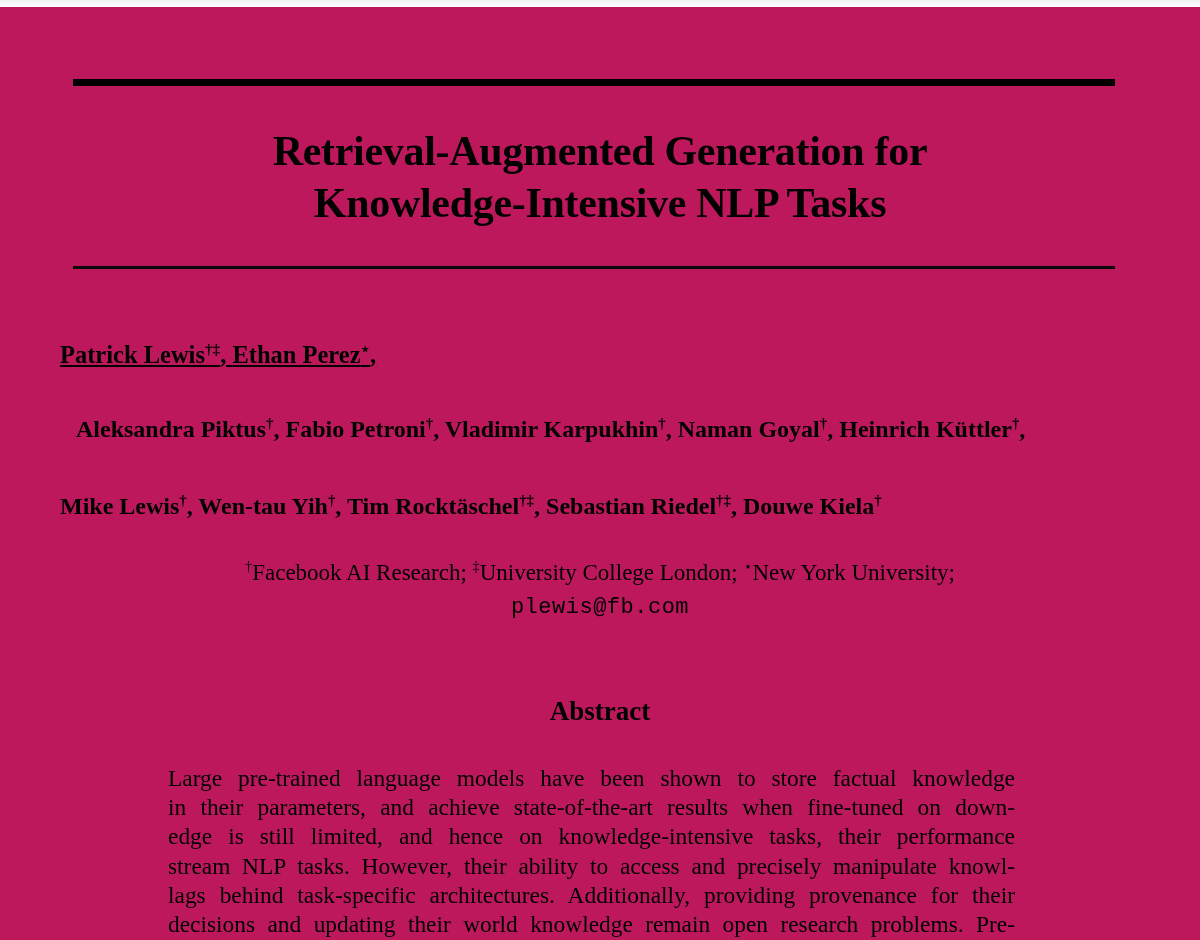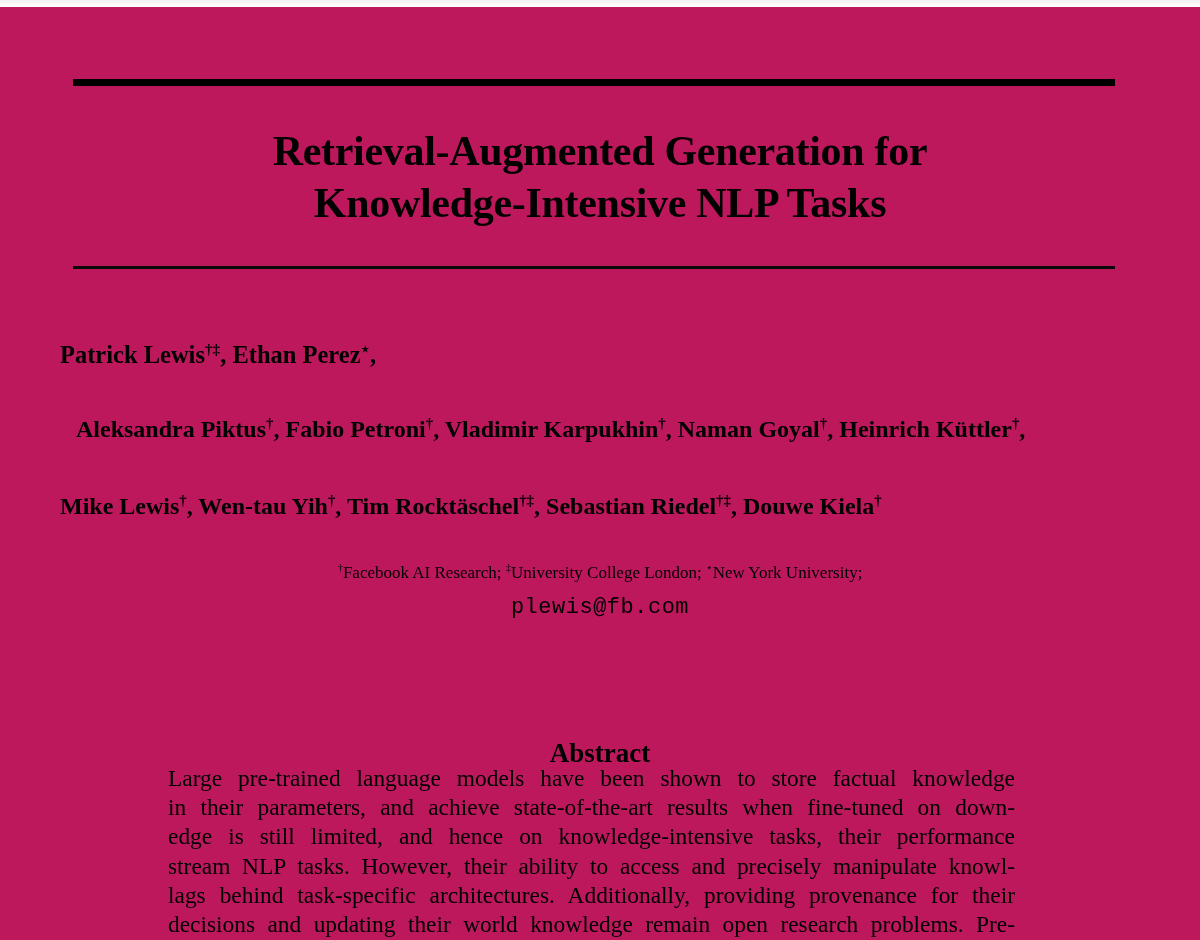--- a/index.html
+++ b/index.html
@@ -64,41 +64,41 @@
     letter-spacing: -0.3px;
     font-family: "Liberation Serif", "DejaVu Serif", serif;
   }
   .title .tline { display: block; white-space: nowrap; }
   .author-line {
     font-weight: bold;
     font-size: 24.5px;
     line-height: 30px;
     white-space: nowrap;
   }
-  #author-line-1 { top: 340px; position: absolute; left: 0; width: 1080px; }
+  #author-line-1 { top: 340px; position: absolute; left: 0; width: 1080px; text-decoration: underline; }
   #author-line-2 { top: 414px; position: absolute; left: 16px; width: 1080px; font-size: 24px; }
   #author-line-3 { top: 491px; position: absolute; left: 0; width: 1080px; font-size: 24px; }
 
   .authors-wrap { position: absolute; left: 60px; top: 0; width: 1080px; height: 560px; }
 
   sup.mark {
     font-size: 0.62em;
     vertical-align: super;
     line-height: 0;
     font-weight: bold;
   }
 
   
   .affiliations {
     position: absolute;
     left: 100px;
     top: 558px;
     width: 1000px;
     text-align: center;
-    font-size: 17px;
+    font-size: 23px;
     line-height: 30px;
     white-space: nowrap;
   }
   .affiliations sup.mark { font-weight: normal; }
 
   .email {
     position: absolute;
     left: 100px;
     top: 594px;
     width: 1000px;
@@ -106,21 +106,21 @@
     font-family: "Liberation Mono", "DejaVu Sans Mono", monospace;
     font-size: 22px;
     line-height: 28px;
     letter-spacing: 0.5px;
   }
 
   
   .abstract-heading {
     position: absolute;
     left: 100px;
-    top: 736px;
+    top: 694px;
     width: 1000px;
     text-align: center;
     font-weight: bold;
     font-size: 27px;
     line-height: 34px;
   }
 
   .abstract-body {
     position: absolute;
     left: 168px;

